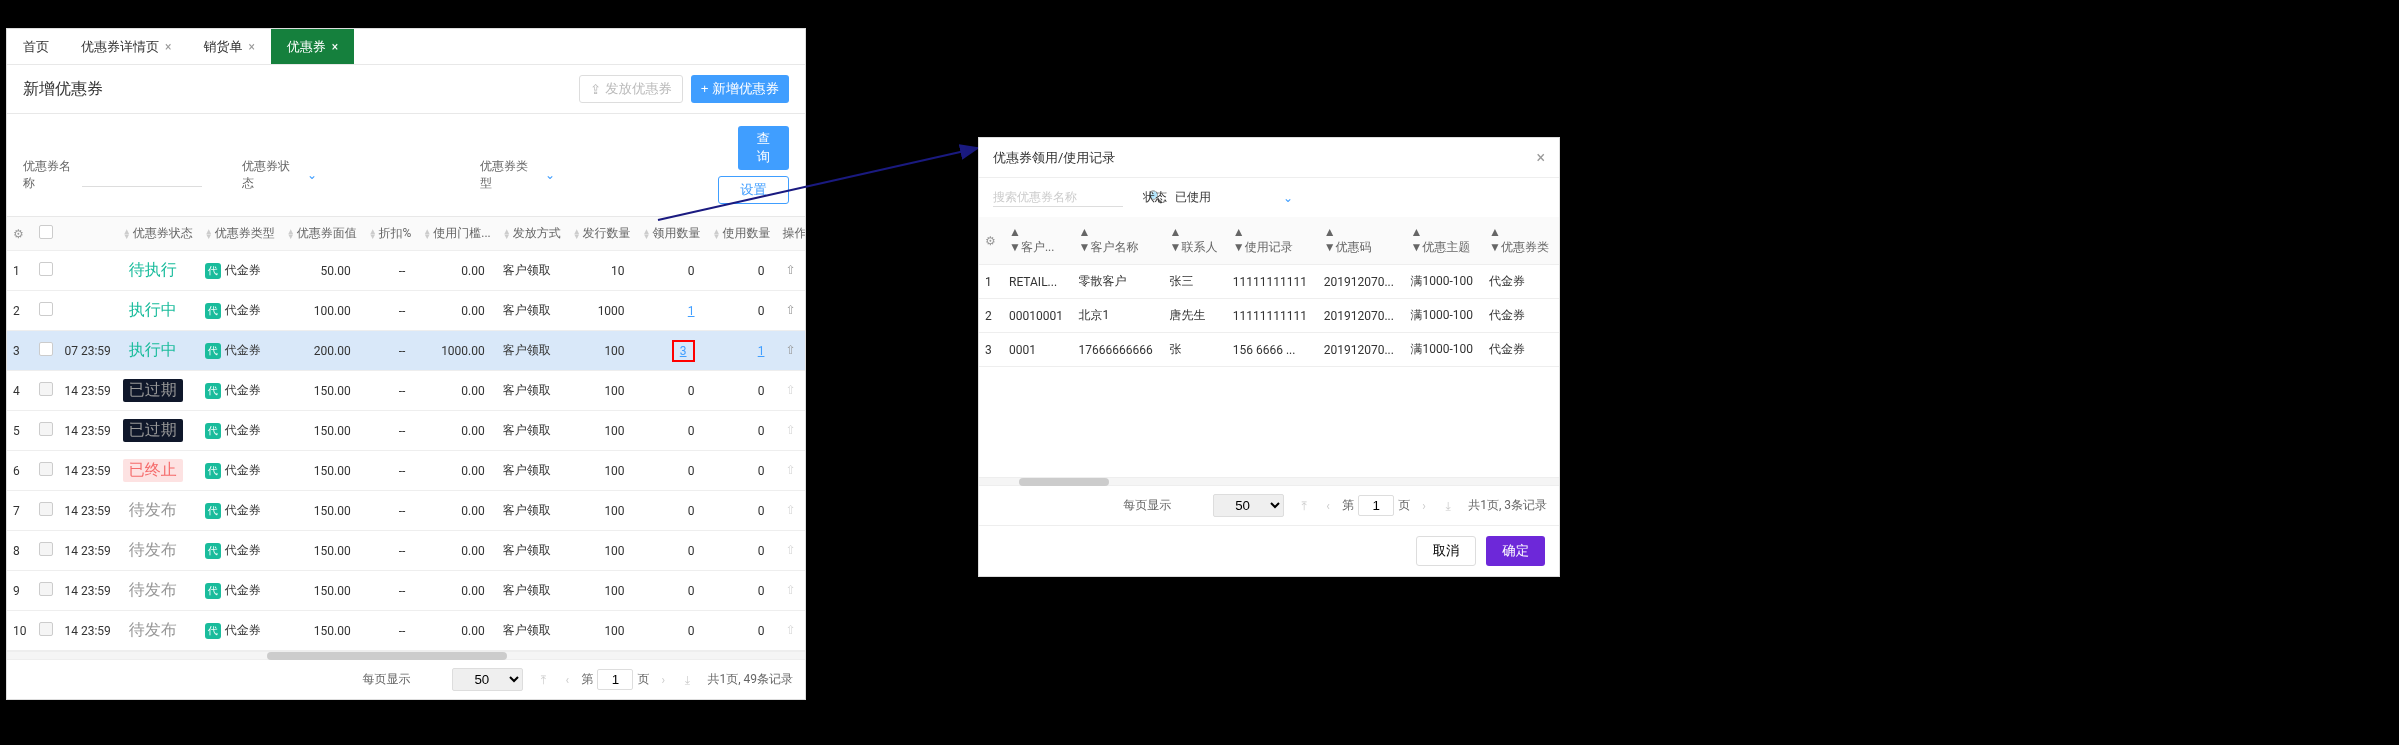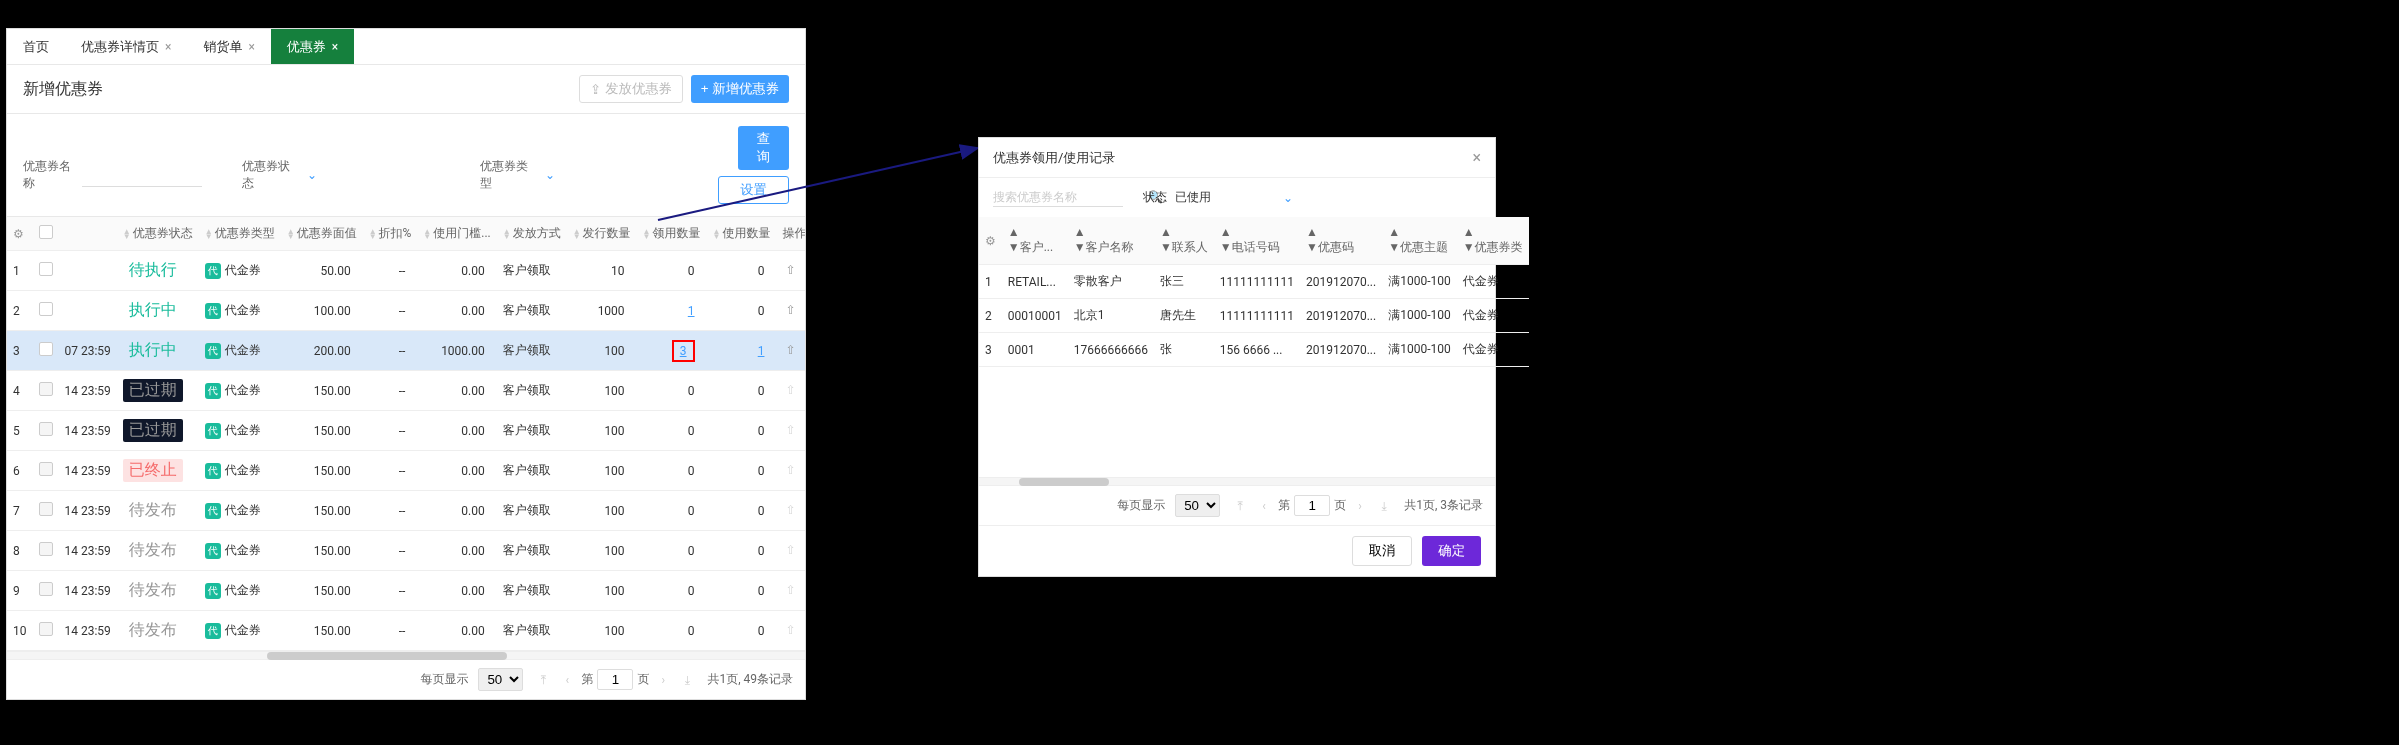--- a/index.html
+++ b/index.html
@@ -233,22 +233,23 @@
       align-items: center;
       justify-content: flex-end;
       padding: 8px 12px;
       gap: 10px;
       font-size: 12px;
       color: #666;
       border-top: 1px solid #eee;
     }
     .page-select {
       border: 1px solid #ddd;
-      padding: 2px 4px;
+      padding: 2px 17px;
       border-radius: 2px;
+      margin-left: 32px;
     }
     .page-nav {
       display: flex;
       align-items: center;
       gap: 4px;
     }
     .page-btn {
       width: 20px; height: 20px;
       display: flex;
       align-items: center;
@@ -262,21 +263,21 @@
       text-align: center;
       padding: 2px;
       border-radius: 2px;
     }
     
     
     .right-panel {
       position: absolute;
       left: 978px;
       top: 137px;
-      width: 518px;
+      width: 582px;
       background: #fff;
       border: 1px solid #ddd;
       box-shadow: 0 2px 12px rgba(0,0,0,0.2);
     }
     .modal-header {
       display: flex;
       justify-content: space-between;
       align-items: center;
       padding: 10px 14px;
       border-bottom: 1px solid #eee;
@@ -694,21 +695,21 @@
     </div>
   </div>
 
   <table class="modal-table">
     <thead>
       <tr>
         <th><span class="gear-icon">⚙</span></th>
         <th><span class="sort-icons">▲<br>▼</span><span>客户...</span></th>
         <th><span class="sort-icons">▲<br>▼</span><span>客户名称</span></th>
         <th><span class="sort-icons">▲<br>▼</span><span>联系人</span></th>
-        <th><span class="sort-icons">▲<br>▼</span><span>电话号码</span></th>
+        <th><span class="sort-icons">▲<br>▼</span><span>使用记录</span></th>
         <th><span class="sort-icons">▲<br>▼</span><span>优惠码</span></th>
         <th><span class="sort-icons">▲<br>▼</span><span>优惠主题</span></th>
         <th><span class="sort-icons">▲<br>▼</span><span>优惠券类</span></th>
       </tr>
     </thead>
     <tbody id="modal-tbody">
         <tr>
     <td>1</td>
     <td>RETAIL...</td>
     <td>零散客户</td>

